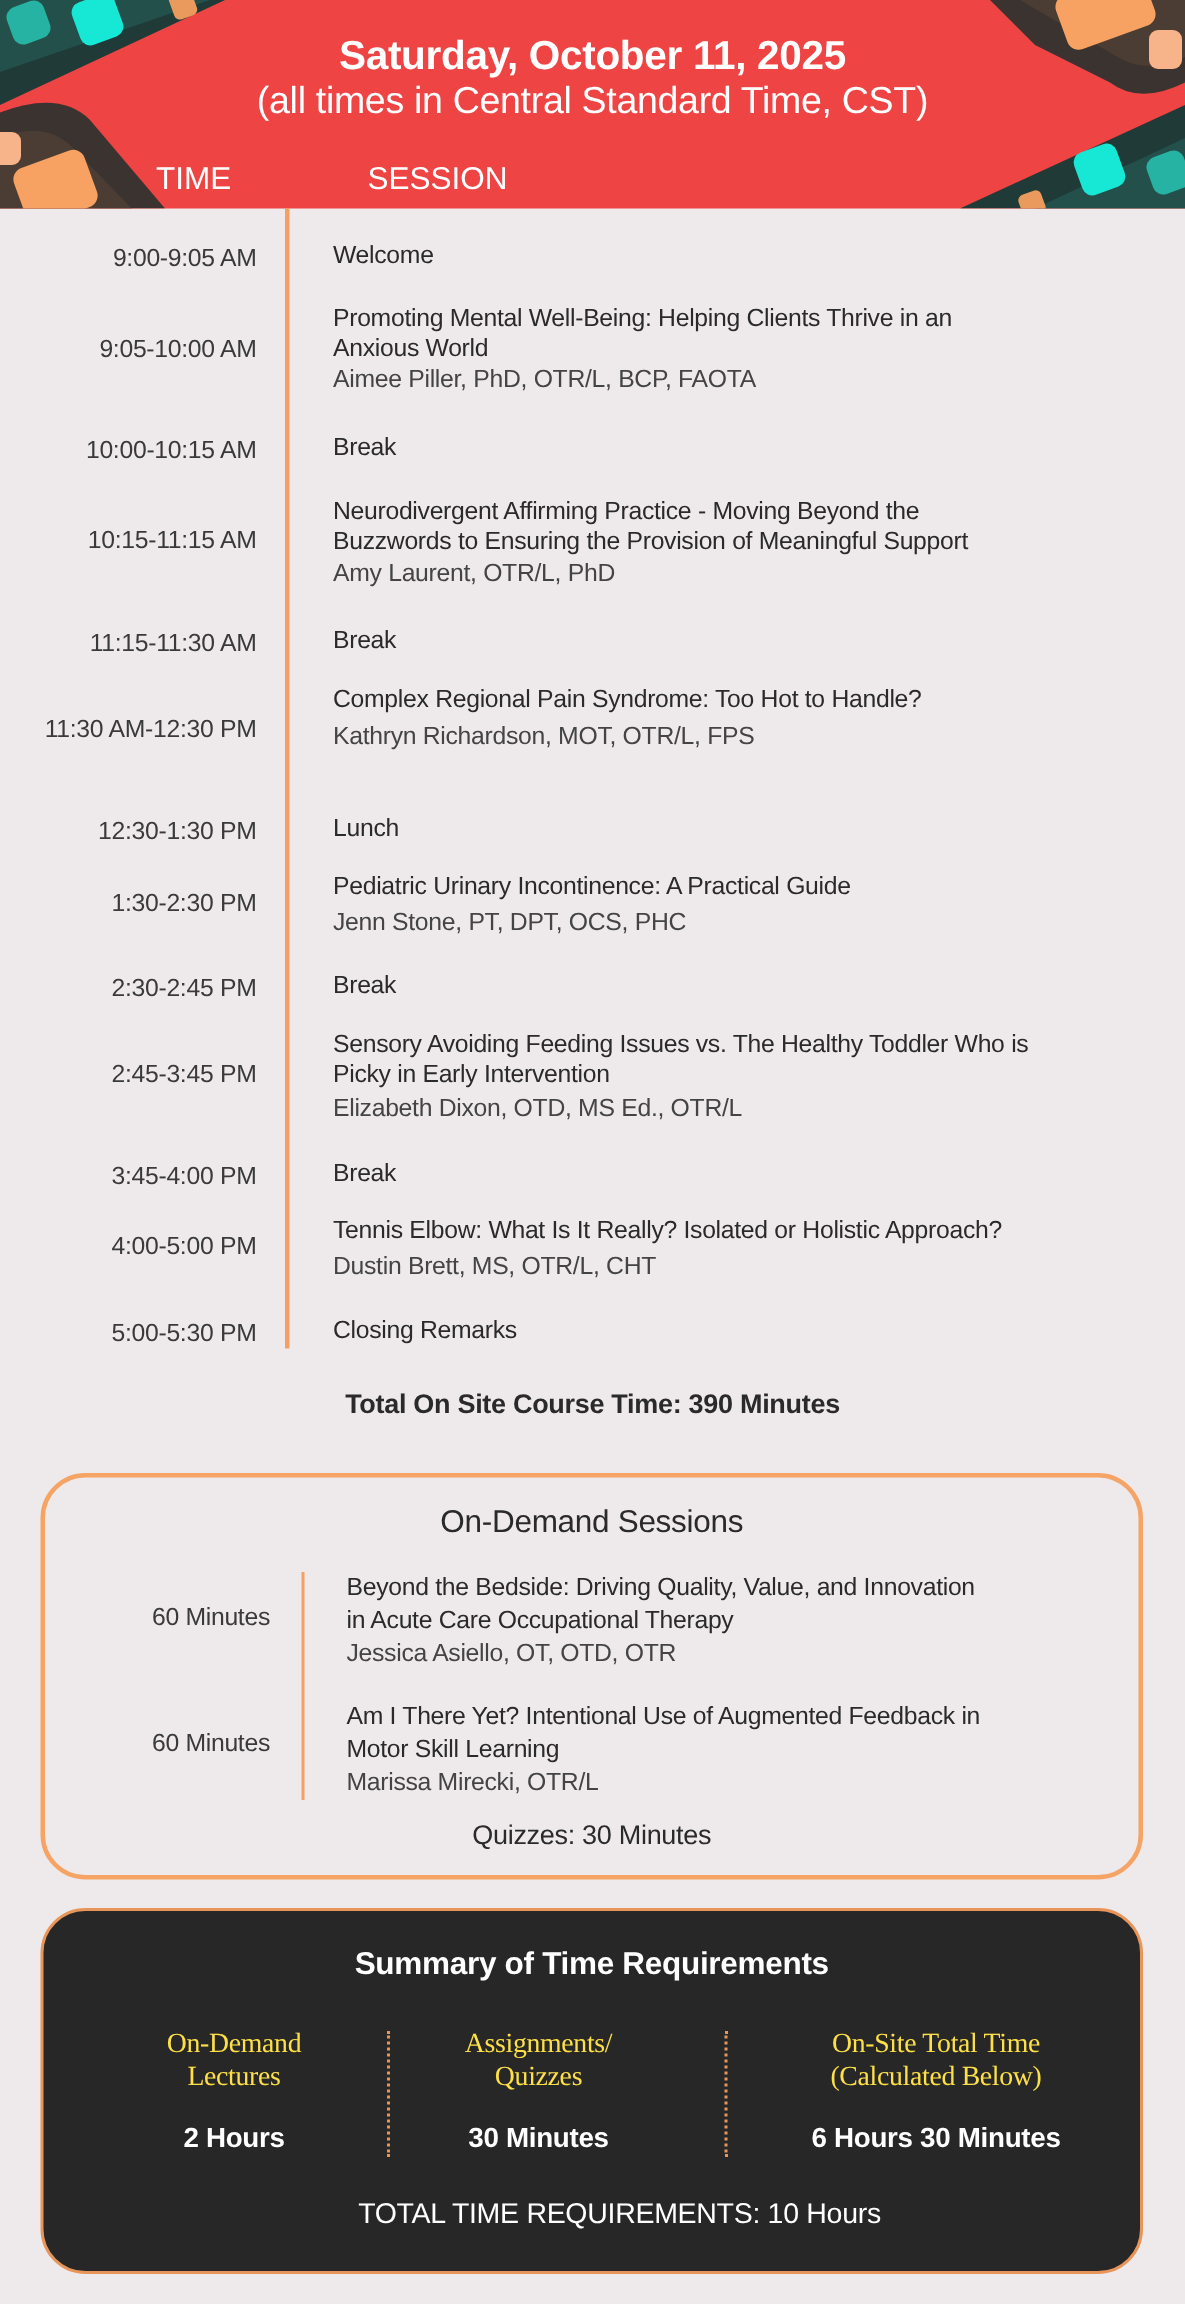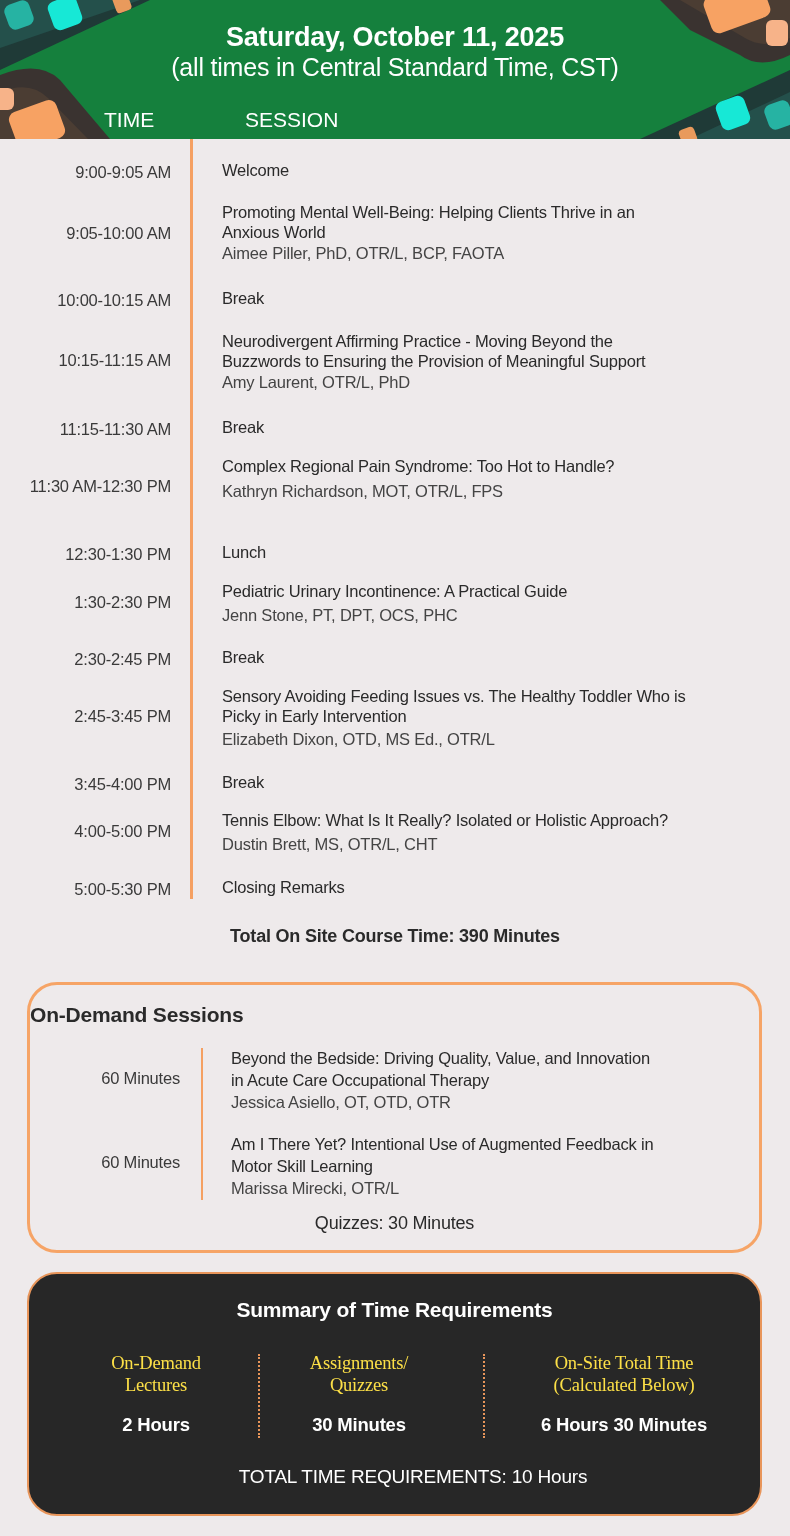--- a/index.html
+++ b/index.html
@@ -9,21 +9,21 @@
       background: #eeeaeb;
       font-family: "Liberation Sans", "DejaVu Sans", sans-serif;
       color: #2a2a2a;
       overflow: hidden;
     }
     .page { position: relative; width: 790px; height: 1536px; background: #eeeaeb; }
 
     
     .header {
       position: absolute; left: 0; top: 0; width: 790px; height: 139px;
-      background: #15803d; overflow: hidden;
+      background: #ef4444; overflow: hidden;
     }
     .header svg.deco { position: absolute; left: 0; top: 0; }
     .header-title {
       position: absolute; left: 0; right: 0; top: 22px;
       text-align: center; color: #ffffff;
       font-weight: bold; font-size: 27px; letter-spacing: -0.2px;
     }
     .header-subtitle {
       position: absolute; left: 0; right: 0; top: 53px;
       text-align: center; color: #ffffff;
@@ -57,22 +57,22 @@
       text-align: center; font-weight: bold; font-size: 18px; color: #2a2a2a;
       letter-spacing: -0.2px;
     }
 
     
     .ondemand {
       position: absolute; left: 27px; top: 982px; width: 735px; height: 271px;
       border: 3px solid #f6a466; border-radius: 30px; background: #eeeaeb;
     }
     .ondemand-title {
-      position: absolute; left: 0; right: 0; top: 18px; text-align: left;
-      font-weight: bold; font-size: 21px; color: #2a2a2a; letter-spacing: -0.2px;
+      position: absolute; left: 0; right: 0; top: 18px; text-align: center;
+      font-weight: normal; font-size: 21px; color: #2a2a2a; letter-spacing: -0.2px;
     }
     .od-line {
       position: absolute; left: 171px; top: 63px; width: 2px; height: 152px;
       background: #f5a062;
     }
     .od-row { position: absolute; left: 0; width: 730px; }
     .od-row .dur {
       position: absolute; left: 0; width: 150px; text-align: right;
       font-size: 16.5px; color: #3a3a3a; letter-spacing: -0.2px; padding-left: 24px;
     }

